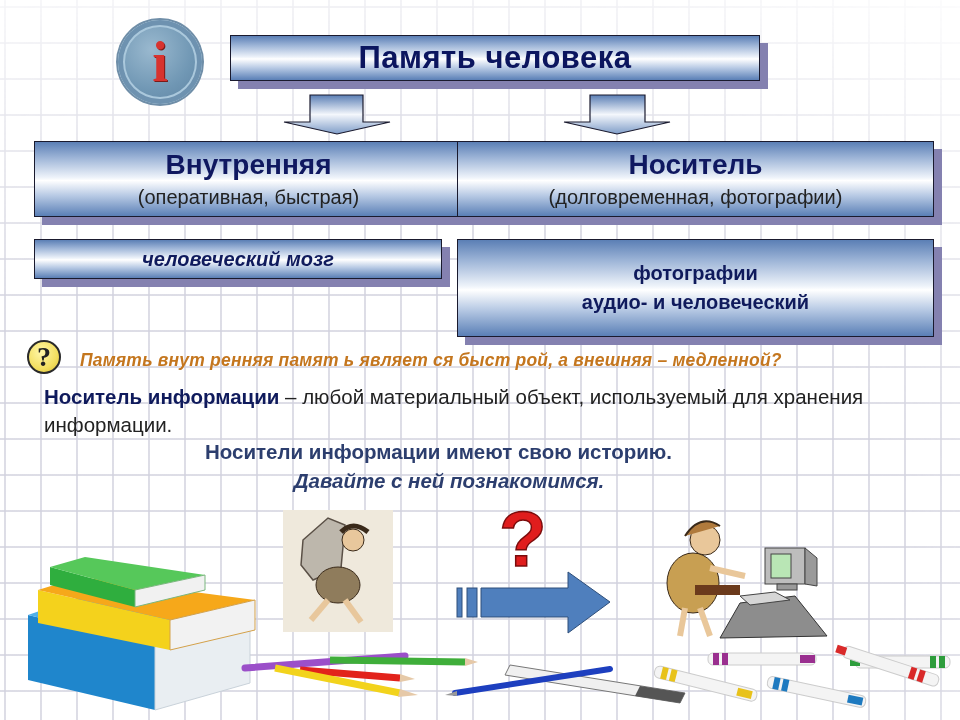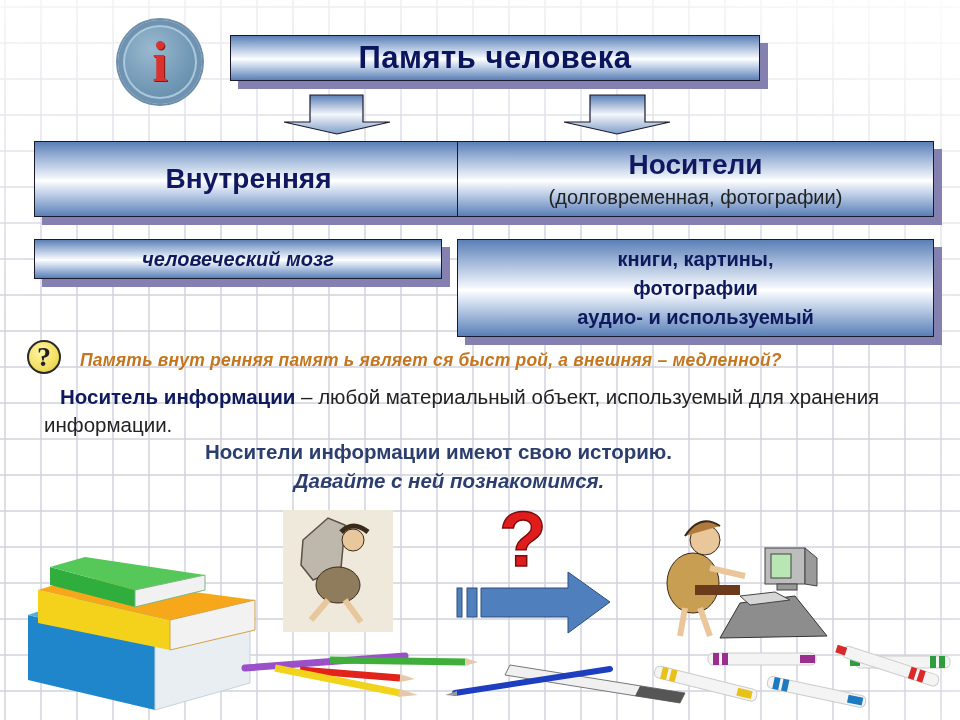--- a/index.html
+++ b/index.html
@@ -64,21 +64,21 @@
     }
     .q-text {
       position: absolute; left: 80px; top: 350px;
       font-size: 17.5px; font-style: italic; font-weight: bold; color: #c4761e; letter-spacing: 0.2px;
       white-space: nowrap;
     }
     .def-text {
       position: absolute; left: 44px; top: 383px; width: 880px;
       font-size: 20.5px; line-height: 28px; color: #222;
     }
-    .def-text b { color: #0f1a5c; margin-left: 16px; }
+    .def-text b { color: #0f1a5c; }
     .center-line {
       position: absolute; left: 0; width: 877px; text-align: center;
       font-size: 20.5px; font-weight: bold; color: #2c3e6e;
     }
     .center-line.italic { font-style: italic; padding-left: 21px; }
 
     .red-q {
       position: absolute; left: 499px; top: 500px;
       font-size: 78px; font-weight: bold; color: #e01d1d;
       -webkit-text-stroke: 1.5px #7a0c0c; line-height: 1;
@@ -106,33 +106,33 @@
     </linearGradient>
   </defs>
   <polygon points="28,1 81,1 81,28 108,28 55,40 2,28 28,28" fill="url(#ag)" stroke="#1a1a2e" stroke-width="1.2"></polygon>
 </svg>
 <svg class="down-arrow" style="left:562px; top:94px;" width="110" height="42">
   <polygon points="28,1 83,1 83,28 108,28 55,40 2,28 28,28" fill="url(#ag)" stroke="#1a1a2e" stroke-width="1.2"></polygon>
 </svg>
 
 <div class="gbox" style="left:34px; top:141px; width:429px; height:76px;">
   <div class="h-main">Внутренняя</div>
+  <div class="h-sub">(оперативная, быстрая)</div>
 </div>
 <div class="gbox" style="left:34px; top:239px; width:408px; height:40px;font-style:italic;">
   <div class="h-item">человеческий мозг</div>
 </div>
 
 <div class="gbox" style="left:457px; top:141px; width:477px; height:76px;">
-  <div class="h-main">Носители</div>
+  <div class="h-main">Носитель</div>
   <div class="h-sub">(долговременная, фотографии)</div>
 </div>
 <div class="gbox" style="left:457px; top:239px; width:477px; height:98px;">
-  <div class="h-item">книги, картины,</div>
   <div class="h-item">фотографии</div>
-  <div class="h-item">аудио- и используемый</div>
+  <div class="h-item">аудио- и человеческий</div>
 </div>
 
 <div class="q-icon">
     <span>?</span>
   </div>
 <div class="q-text">Память внут ренняя памят ь являет ся быст рой, а внешняя – медленной?</div>
 
 <div class="def-text">
   <b>Носитель информации</b><span> – любой материальный объект, используемый для хранения информации.</span>
 </div>

